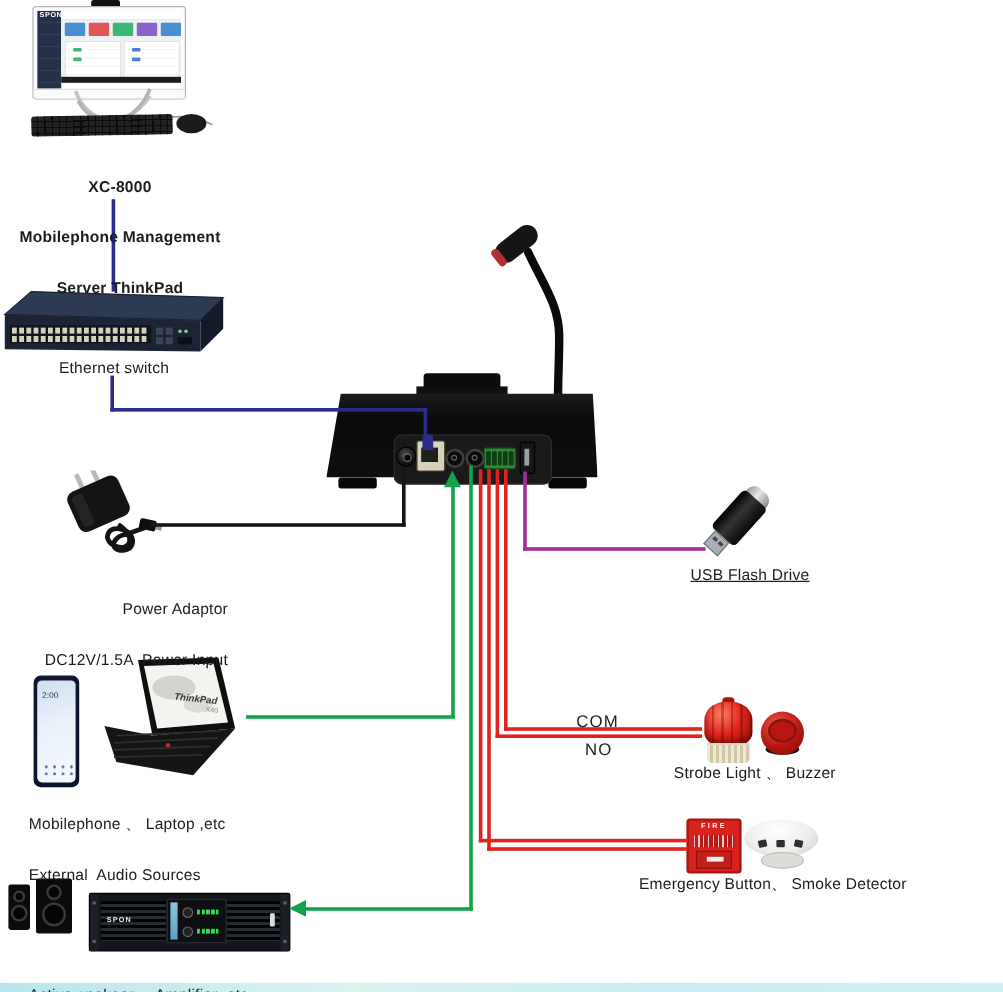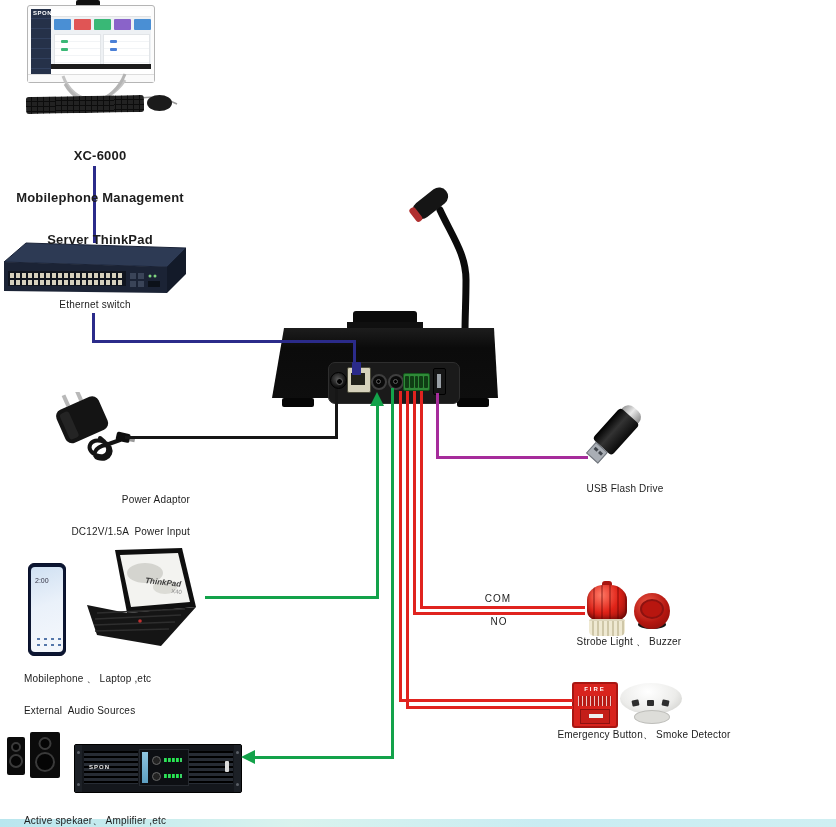--- a/index.html
+++ b/index.html
@@ -11,25 +11,25 @@
   .w-blue{background:var(--ethernet-cable);}
   .w-green{background:var(--audio-cable);}
   .w-red{background:var(--relay-cable);}
   .w-purple{background:var(--usb-cable);}
   .w-black{background:var(--power-cable);}
   .arrow-up{width:0;height:0;border-left:7px solid transparent;border-right:7px solid transparent;
             border-bottom:14px solid var(--audio-cable);position:absolute;z-index:7;}
   .arrow-left{width:0;height:0;border-top:7px solid transparent;border-bottom:7px solid transparent;
             border-right:14px solid var(--audio-cable);position:absolute;z-index:7;}
   
-  .lbl{position:absolute;font-size:10px;color:#1c1c1c;line-height:1.08;letter-spacing:.2px;
+  .lbl{position:absolute;font-size:13px;color:#1c1c1c;line-height:1.08;letter-spacing:.2px;
        white-space:pre;z-index:8;}
   .lbl.c{text-align:center;}
   .lbl.b{font-weight:700;font-size:13px;}
-  .pin-lbl{position:absolute;font-size:10px;color:#222;letter-spacing:1px;z-index:8;text-align:center;}
+  .pin-lbl{position:absolute;font-size:14px;color:#222;letter-spacing:1px;z-index:8;text-align:center;}
   
   .webcam{position:absolute;left:76px;top:0;width:24px;height:9px;background:#111;border-radius:2px;}
   .monitor{position:absolute;left:27px;top:5px;width:126px;height:76px;background:#fcfcfc;
            border:1px solid #b5b5b5;border-radius:3px;}
   .screen{position:absolute;left:3px;top:3px;right:3px;bottom:8px;background:#fff;overflow:hidden;}
   .scr-side{position:absolute;left:0;top:0;width:20px;bottom:0;background:#253149;
     background-image:repeating-linear-gradient(180deg,transparent 0 9px,#31405e 9px 10px);}
   .scr-logo{position:absolute;left:2px;top:1px;font-size:6px;font-weight:700;color:#fff;letter-spacing:.5px;}
   .scr-top{position:absolute;left:20px;top:0;right:0;height:7px;background:#fff;border-bottom:1px solid #e3e3e3;}
   .scr-body{position:absolute;left:20px;top:8px;right:0;bottom:5px;background:#eef1f4;}
@@ -167,21 +167,21 @@
     </div>
     <svg class="abs" style="left:25px;top:70px;" width="155" height="46" viewBox="0 0 155 46">
       <path d="M38,6 C48,34 80,40 100,10" fill="none" stroke="#c4c4c4" stroke-width="3"></path>
       <path d="M100,4 C88,34 56,42 40,14" fill="none" stroke="#b4b4b4" stroke-width="3"></path>
       <path d="M152,34 C120,18 102,36 88,28" fill="none" stroke="#9a9a9a" stroke-width="1.5"></path>
     </svg>
     <div class="keyboard"></div>
     <div class="mouse"></div>
   </div>
   <div class="lbl c b" style="left:5px;top:121px;width:190px;">
-    <div>XC-6000</div>
+    <div>XC-8000</div>
     <div>Mobilephone Management</div>
     <div>Server ThinkPad</div>
   </div>
 
   <svg class="abs" style="left:2px;top:240px;" width="190" height="62" viewBox="0 0 190 62">
     <polygon points="24,3 184,8 165,27 2,22" fill="#2d3a54" stroke="#1a2338" stroke-width="1"></polygon>
     <polygon points="2,22 165,27 165,53 2,51" fill="#1b2335"></polygon>
     <polygon points="165,27 184,8 184,34 165,53" fill="#131a29"></polygon>
     <rect x="6" y="31" width="118" height="15" fill="#10151f"></rect>
     <g fill="#d5d0bd">
@@ -382,21 +382,21 @@
   <div class="usbdrive">
     <div class="rot">
       <div class="usb-cap"></div>
       <div class="usb-body"></div>
       <div class="usb-conn">
         <i style="left:2px;"></i>
           <i style="right:2px;"></i>
       </div>
     </div>
   </div>
-  <div class="lbl c" style="left:547px;top:484px;width:156px;">USB Flash Drive</div>
+  <div class="lbl c" style="left:547px;top:472px;width:156px;text-decoration:underline;">USB Flash Drive</div>
 
   <div class="strobe">
     <div class="strobe-cap"></div>
     <div class="strobe-dome"></div>
     <div class="strobe-base"></div>
   </div>
   <div class="buzzer">
     <div class="buzzer-rim"></div>
     <div class="buzzer-top"></div>
   </div>

